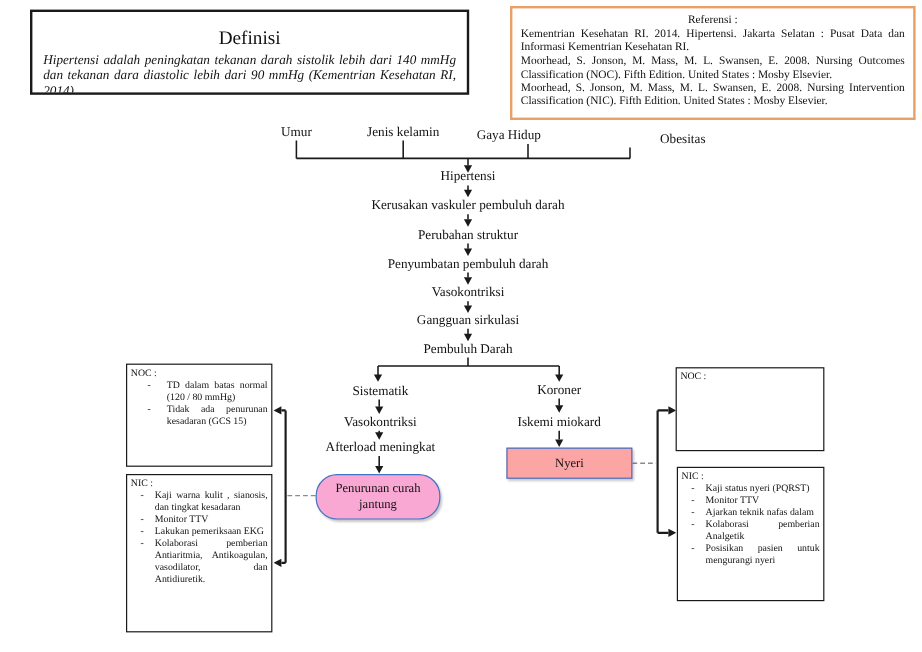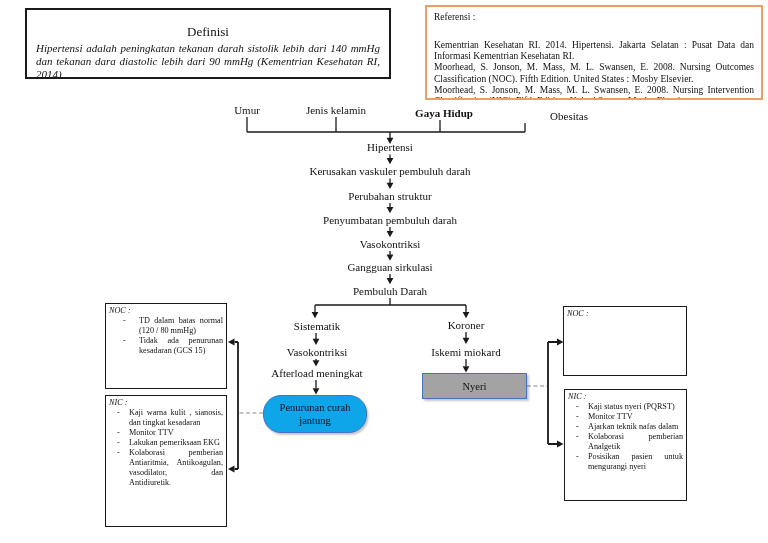--- a/index.html
+++ b/index.html
@@ -9,28 +9,28 @@
     font-family:"Liberation Serif","DejaVu Serif",serif; color:#111;
     overflow:hidden;
   }
   svg.connectors { position:absolute; left:0; top:0; pointer-events:none; }
 
   
   .def-box {
     position:absolute; left:25px; top:8px; width:366px; height:71px;
     border:2px solid #1a1a1a; padding:4px 9px 0 9px; overflow:hidden;
   }
-  .def-title { text-align:center; font-size:13px; padding-top:10px; }
+  .def-title { text-align:center; font-size:16px; padding-top:10px; }
   .def-body  { font-size:11px; line-height:13px; text-align:justify; margin-top:2px;font-style:italic; }
 
   .ref-box {
     position:absolute; left:425px; top:5px; width:338px; height:95px;
     border:2px solid #e89f68; padding:5px 7px 0 7px; overflow:hidden;
   }
-  .ref-title { text-align:left; font-size:9.5px; margin-bottom:18px;font-family:Liberation Serif, serif; }
+  .ref-title { text-align:center; font-size:9.5px; margin-bottom:2px;font-family:Liberation Serif, serif; }
   .ref-item  { font-size:9.5px; line-height:11.2px; text-align:justify; }
 
   
   .fl-label {
     position:absolute; transform:translateX(-50%); white-space:nowrap;
     font-size:11px; line-height:13px;
   }
 
   
   .outcome-box {
@@ -38,21 +38,21 @@
     display:flex; align-items:center; justify-content:center; text-align:center;
     font-size:10.5px; line-height:13px; padding:0 8px;
     box-shadow:1.5px 2px 2px rgba(0,0,0,0.22);
   }
 
   
   .nbox {
     position:absolute; border:1.5px solid #1a1a1a; background:#fff;
     font-size:8.2px; line-height:10px; padding:2px 3px 0 3px; overflow:hidden;
   }
-  .nbox .hdr { line-height:10px;font-style:italic; }
+  .nbox .hdr { line-height:10px; }
   .nbox ul { list-style:none; }
   .nbox li { position:relative; text-align:justify; }
   .nbox.indent-lg li { padding-left:30px; }
   .nbox.indent-lg li::before { content:"-"; position:absolute; left:14px; }
   .nbox.indent-sm li { padding-left:20px; }
   .nbox.indent-sm li::before { content:"-"; position:absolute; left:8px; }
 </style>
 </head>
 <body>
 
@@ -127,39 +127,39 @@
 
   <div class="ref-box" style="border-color: rgb(232, 159, 104);">
     <div class="ref-title">Referensi :</div>
     <div class="ref-item">Kementrian Kesehatan RI. 2014. Hipertensi. Jakarta Selatan : Pusat Data dan Informasi Kementrian Kesehatan RI.</div>
     <div class="ref-item">Moorhead, S. Jonson, M. Mass, M. L. Swansen, E. 2008. Nursing Outcomes Classification (NOC). Fifth Edition. United States : Mosby Elsevier.</div>
     <div class="ref-item">Moorhead, S. Jonson, M. Mass, M. L. Swansen, E. 2008. Nursing Intervention Classification (NIC). Fifth Edition. United States : Mosby Elsevier.</div>
   </div>
 
   <div class="fl-label" style="left:247px; top:104px;">Umur</div>
   <div class="fl-label" style="left:336px; top:104px;">Jenis kelamin</div>
-  <div class="fl-label" style="left:444px; top:107px;font-weight:bold;">Gaya Hidup</div>
+  <div class="fl-label" style="left:424px; top:107px;">Gaya Hidup</div>
   <div class="fl-label" style="left:525px; top:110px;margin-left:44px;">Obesitas</div>
 
   <div class="fl-label" style="left:390px; top:141px;">Hipertensi</div>
   <div class="fl-label" style="left:390px; top:165px;text-align:right;">Kerusakan vaskuler pembuluh darah</div>
   <div class="fl-label" style="left:390px; top:190px;">Perubahan struktur</div>
   <div class="fl-label" style="left:390px; top:214px;">Penyumbatan pembuluh darah</div>
   <div class="fl-label" style="left:390px; top:238px;">Vasokontriksi</div>
   <div class="fl-label" style="left:390px; top:261px;">Gangguan sirkulasi</div>
   <div class="fl-label" style="left:390px; top:285px;">Pembuluh Darah</div>
 
   <div class="fl-label" style="left:317px; top:320px;">Sistematik</div>
   <div class="fl-label" style="left:317px; top:346px;">Vasokontriksi</div>
   <div class="fl-label" style="left:317px; top:367px;">Afterload meningkat</div>
-  <div class="outcome-box" style="left: 263px; top: 395px; width: 104px; height: 38px; background: #0ea5e9; border-color: rgb(68, 114, 196); border-radius: 18px;">Penurunan curah jantung</div>
+  <div class="outcome-box" style="left: 263px; top: 395px; width: 104px; height: 38px; background: #f9a8d4; border-color: rgb(68, 114, 196); border-radius: 18px;">Penurunan curah jantung</div>
 
   <div class="fl-label" style="left:466px; top:319px;">Koroner</div>
   <div class="fl-label" style="left:466px; top:346px;">Iskemi miokard</div>
-  <div class="outcome-box" style="left: 422px; top: 373px; width: 105px; height: 26px; background: #a3a3a3; border-color: rgb(68, 114, 196);">Nyeri</div>
+  <div class="outcome-box" style="left: 422px; top: 373px; width: 105px; height: 26px; background: #fca5a5; border-color: rgb(68, 114, 196);">Nyeri</div>
 
   <div class="nbox indent-lg" style="left:105px; top:303px; width:122px; height:86px;">
     <div class="hdr">NOC :</div>
     <ul>
       <li>TD dalam batas normal (120 / 80 mmHg)</li>
       <li>Tidak ada penurunan kesadaran (GCS 15)</li>
     </ul>
   </div>
 
   <div class="nbox indent-sm" style="left:105px; top:395px; width:122px; height:132px;">

